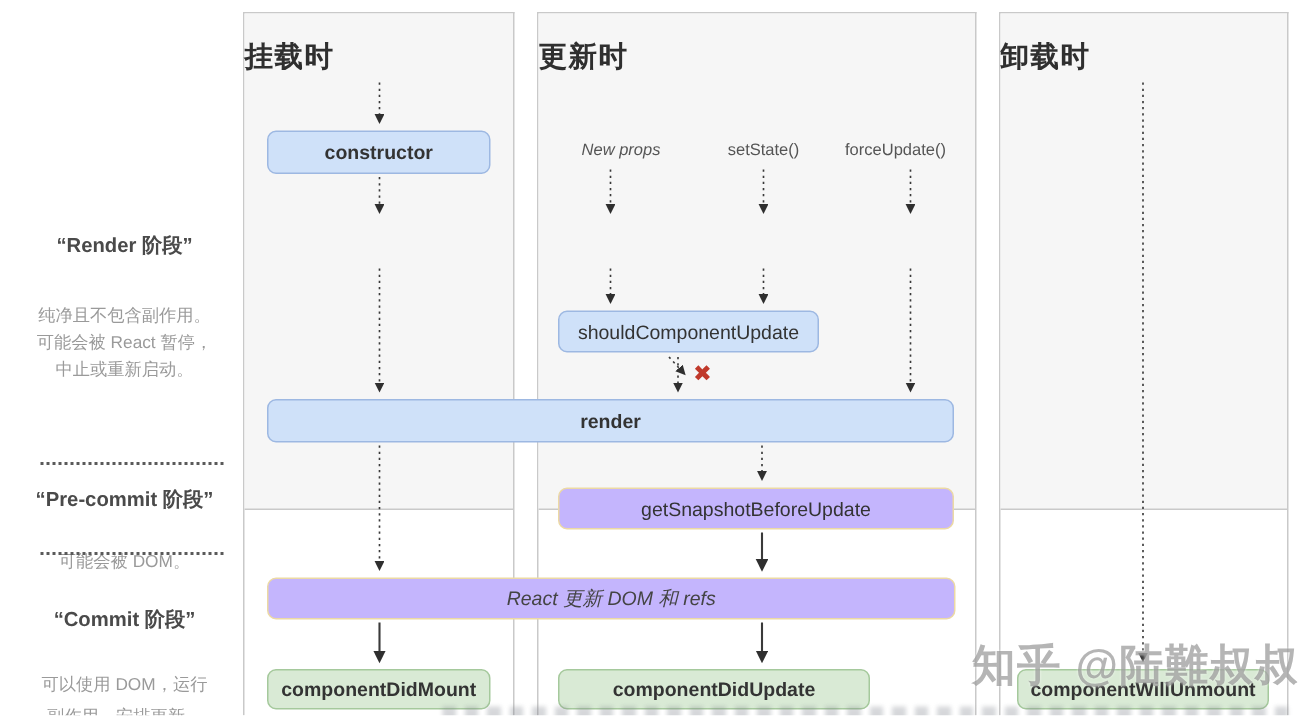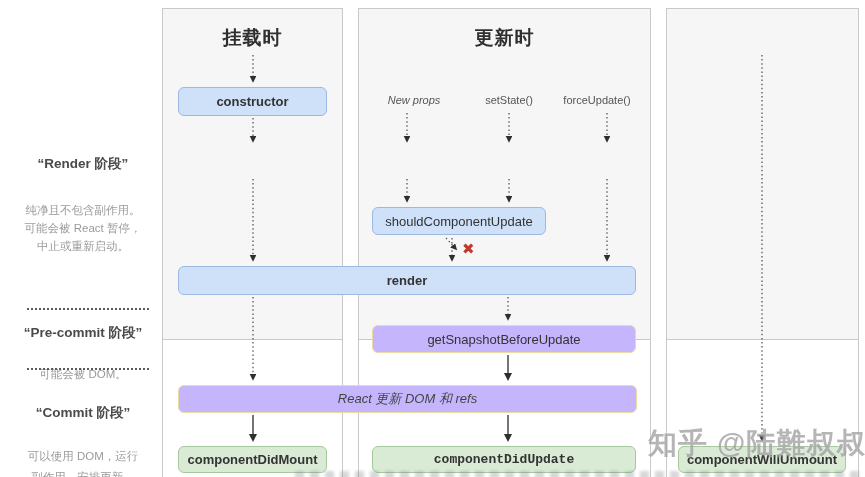--- a/index.html
+++ b/index.html
@@ -29,21 +29,21 @@
   .col .gray-panel {
     position: absolute;
     top: 0; left: 0; right: 0;
     height: 331px;
     background: #f6f6f6;
     border-bottom: 1px solid #c9c9c9;
   }
   .col-header {
     position: absolute;
     top: 16px; left: 0; right: 0;
-    text-align: center;
+    text-align: left;
     font-size: 19px;
     font-weight: 600;
     color: #2f2f2f;
     letter-spacing: 1px;
   }
 
   
   .phase-label { position: absolute; left: 8px; width: 150px; text-align: center; }
   .phase-title { font-size: 13.5px; font-weight: 600; color: #4a4a4a; }
   .phase-desc  { font-size: 11.5px; color: #9a9a9a; margin-top: 23px; }
@@ -152,20 +152,21 @@
   <div class="col col-mounting">
     <div class="gray-panel"></div>
     <div class="col-header">挂载时</div>
   </div>
   <div class="col col-updating">
     <div class="gray-panel"></div>
     <div class="col-header">更新时</div>
   </div>
   <div class="col col-unmounting">
     <div class="gray-panel"></div>
+    <div class="col-header">卸载时</div>
   </div>
 
   <div class="trigger italic" style="left:376px; width:76px;">New props</div>
   <div class="trigger" style="left:471px; width:76px;">setState()</div>
   <div class="trigger" style="left:557px; width:80px;">forceUpdate()</div>
 
   <svg class="arrows" viewBox="0 0 865 477" xmlns="http://www.w3.org/2000/svg">
     <defs>
       <marker id="ah" markerWidth="8" markerHeight="8" refX="4.5" refY="3" orient="auto">
         <path d="M0,0 L6,3 L0,6 Z" fill="#2f2f2f"></path>
@@ -198,21 +199,21 @@
 
     <line x1="762" y1="55" x2="762" y2="440" stroke="#3a3a3a" stroke-width="1.1" stroke-dasharray="1.5 2.6" marker-end="url(#ah)"></line>
   </svg>
 
   <div class="node blue bold" style="left:178px; top:87px;  width:149px; height:29px;">constructor</div>
   <div class="node blue" style="left:372px; top:207px; width:174px; height:28px;">shouldComponentUpdate</div>
   <div class="node blue bold" style="left:178px; top:266px; width:458px; height:29px;">render</div>
   <div class="node yellow" style="left:372px; top:325px; width:264px; height:28px;">getSnapshotBeforeUpdate</div>
   <div class="node yellow italic" style="left:178px; top:385px; width:459px; height:28px;">React 更新 DOM 和 refs</div>
   <div class="node green bold" style="left:178px; top:446px; width:149px; height:27px;">componentDidMount</div>
-  <div class="node green bold" style="left:372px; top:446px; width:264px; height:27px;font-family:Liberation Mono, monospace;">componentDidUpdate</div>
+  <div class="node green bold" style="left:372px; top:446px; width:208px; height:27px;">componentDidUpdate</div>
   <div class="node green bold" style="left:678px; top:446px; width:168px; height:27px;">componentWillUnmount</div>
 
   <div class="stop-cross">✖</div>
 
   <div class="watermark">知乎 @陆難叔叔</div>
 
   <div class="cutoff-artifact"></div>
 
 </div>
 

